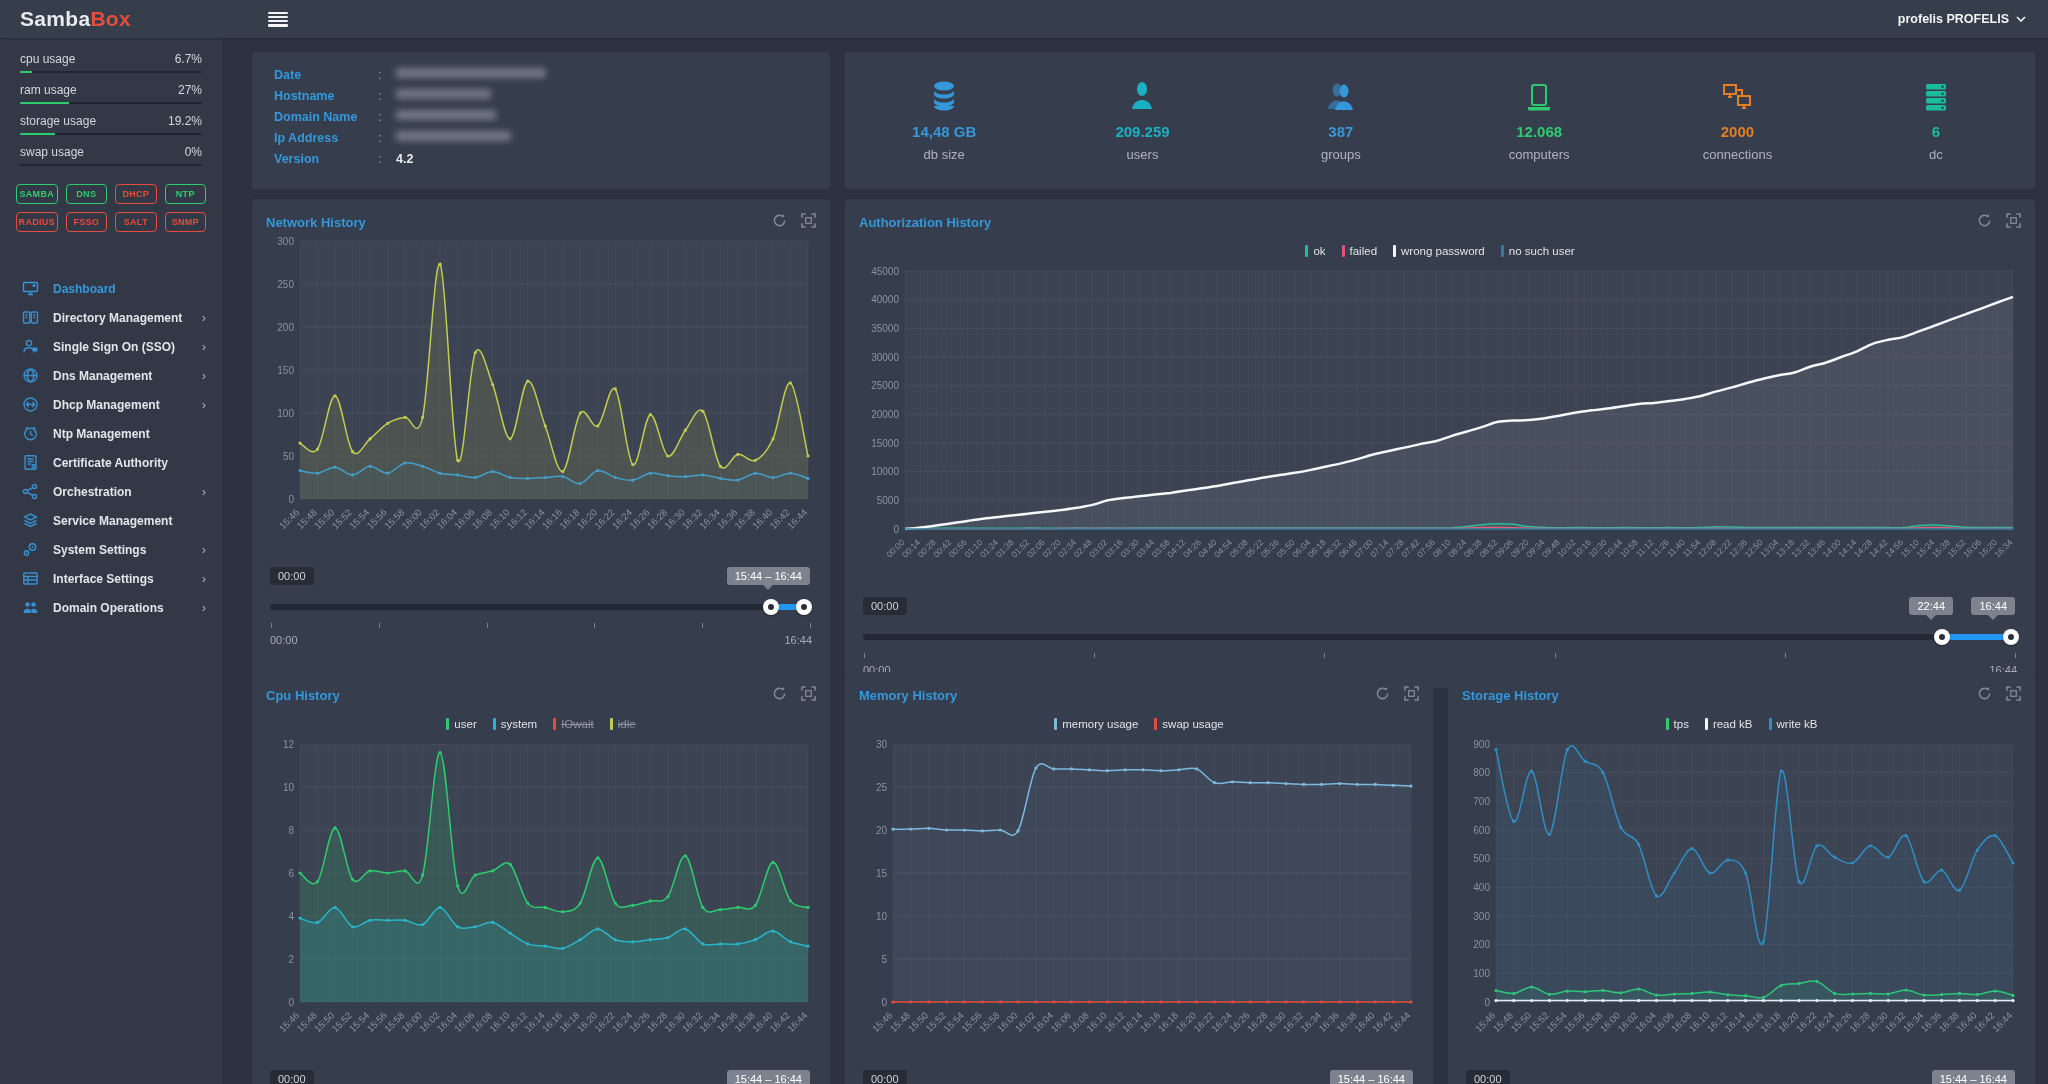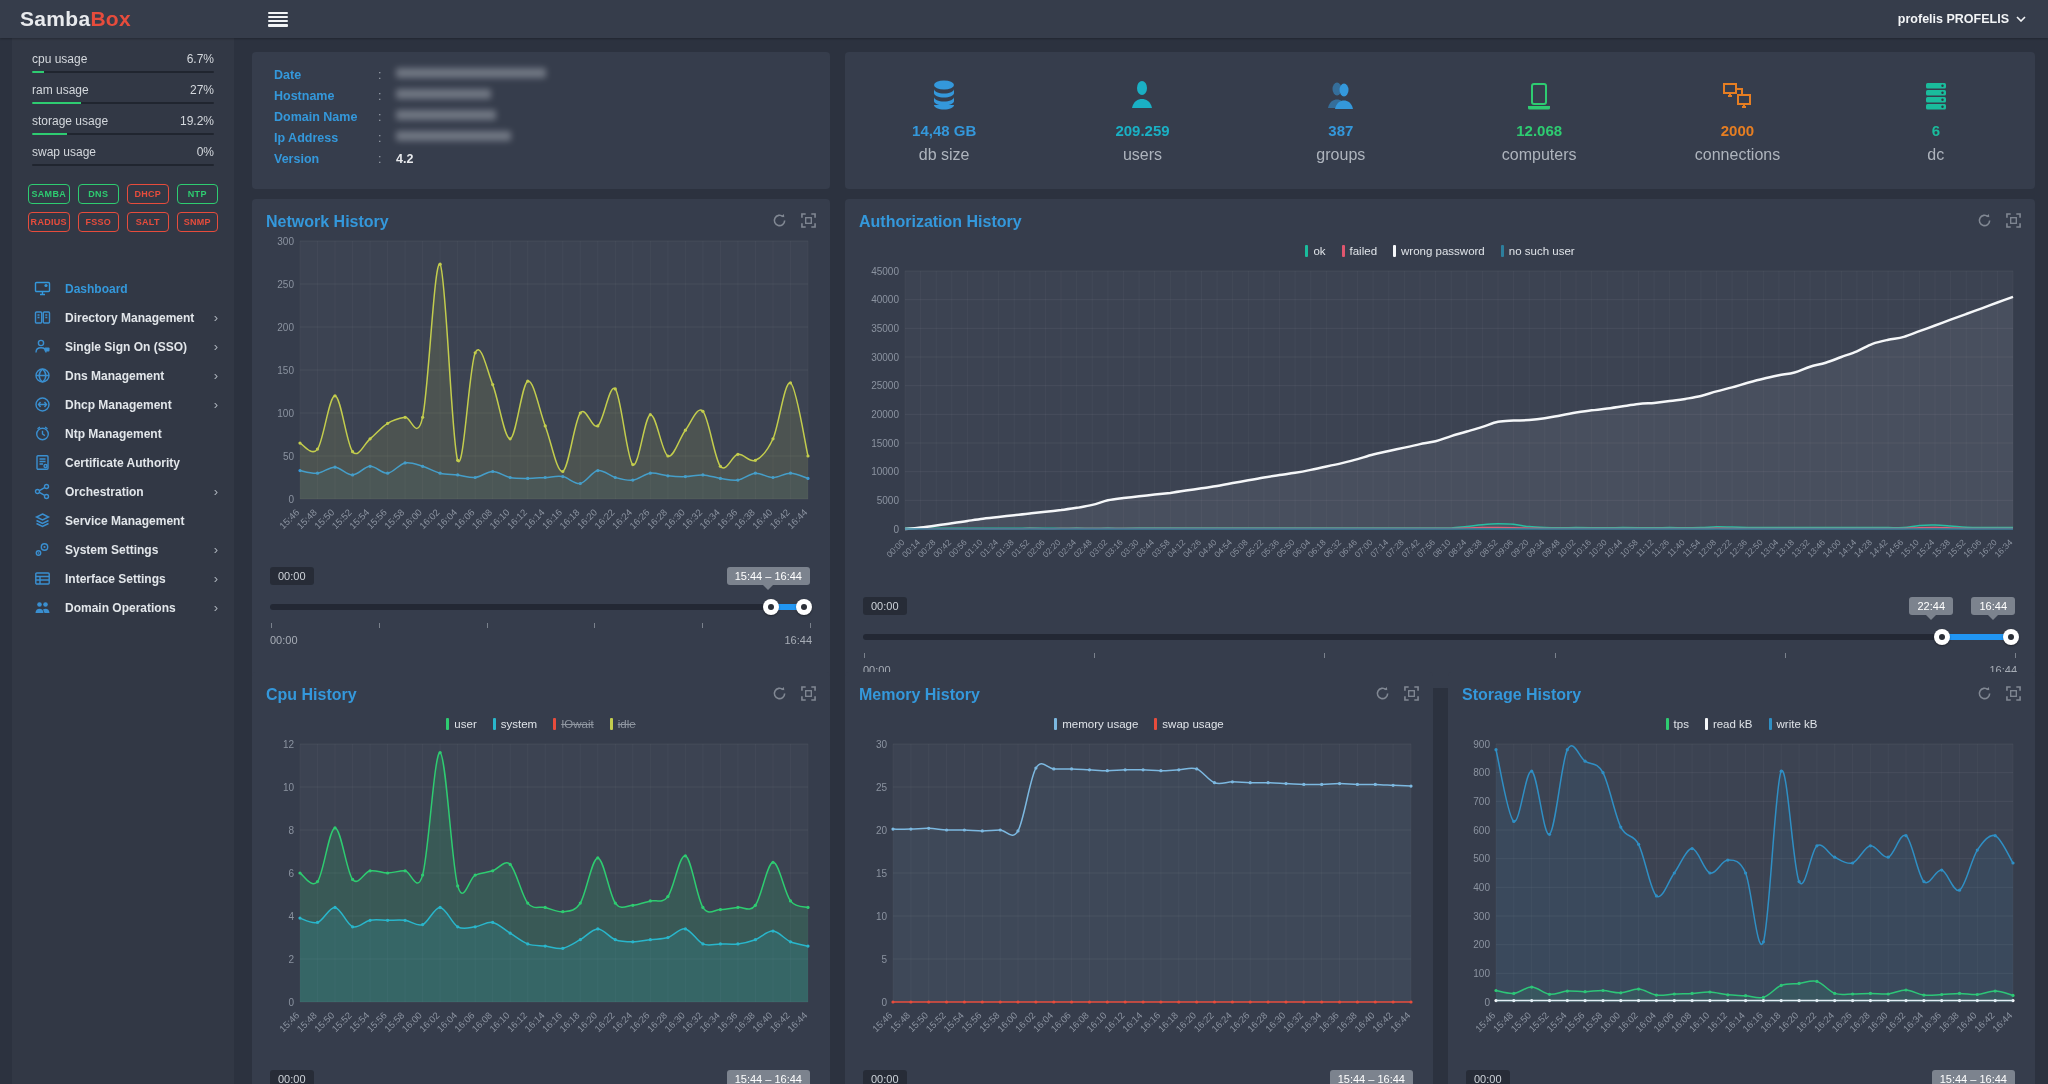--- a/index.html
+++ b/index.html
@@ -6,21 +6,21 @@
   html,body { width:2048px; height:1084px; overflow:hidden; background:#2c323f;
     font-family:"Liberation Sans", sans-serif; color:#e8eaed; }
   .topbar { position:absolute; left:0; top:0; width:2048px; height:38px; background:#363d4b;
     display:flex; align-items:center; z-index:5; box-shadow:0 1px 2px rgba(0,0,0,.25); }
   .logo { width:222px; padding-left:20px; font-size:21px; font-weight:bold; letter-spacing:.3px; cursor:pointer; }
   .logo .accent { color:#e74c3c; }
   .hamburger { margin-left:46px; width:20px; height:15px; display:flex; flex-direction:column; justify-content:space-between; cursor:pointer; }
   .hamburger i { display:block; height:2.4px; background:#f2f4f6; border-radius:1px; }
   .user-menu { margin-left:auto; margin-right:22px; display:flex; align-items:center; gap:7px;
     font-size:12.5px; font-weight:bold; color:#f2f4f6; cursor:pointer; }
-  .sidebar { position:absolute; left:12px; top:38px; bottom:0; width:222px; background:#323845; padding:10px 0; }
+  .sidebar { position:absolute; left:0; top:38px; bottom:0; width:222px; background:#323845; padding:10px 0; }
   .usage { padding:0 20px; }
   .usage-row { margin-bottom:6px; }
   .usage-line { display:flex; justify-content:space-between; font-size:12px; color:#d4d8dd; padding:4px 0 5px; }
   .usage-bar { height:2px; background:#20252f; border-radius:1px; overflow:hidden; }
   .usage-bar i { display:block; height:100%; background:#2ecc71; }
   .badges { display:grid; grid-template-columns:repeat(4,1fr); gap:8px; padding:12px 16px 0; }
   .badge { border:1px solid; border-radius:4px; font-size:9px; font-weight:bold; text-align:center;
     padding:4px 0; letter-spacing:.3px; cursor:pointer; }
   .badge.ok { color:#2ecc71; border-color:#2ecc71; }
   .badge.error { color:#e74c3c; border-color:#e74c3c; }
@@ -43,24 +43,24 @@
   .info-value { color:#e8eaed; font-weight:bold; }
   .redacted { height:10px; background:#aab0b9; opacity:.5; filter:blur(3px); border-radius:2px; }
   .info-row:nth-child(1) .redacted { width:150px; }
   .info-row:nth-child(2) .redacted { width:95px; }
   .info-row:nth-child(3) .redacted { width:100px; }
   .info-row:nth-child(4) .redacted { width:115px; }
   .stats-card { display:flex; align-items:center; }
   .stat { flex:1; text-align:center; }
   .stat-icon { height:34px; display:flex; align-items:flex-end; justify-content:center; margin-bottom:10px; }
   .stat-value { font-size:15px; font-weight:bold; margin-bottom:7px; }
-  .stat-label { font-size:16px; color:#aeb4bd; }
+  .stat-label { font-size:13px; color:#aeb4bd; }
   .chart-card { padding:12px 14px; display:flex; flex-direction:column; }
   .chart-head { display:flex; align-items:center; justify-content:space-between; height:22px; }
-  .chart-title { color:#3498db; font-size:16px; font-weight:bold; }
+  .chart-title { color:#3498db; font-size:13px; font-weight:bold; }
   .chart-tools { display:flex; gap:14px; }
   .chart-tools .tool { cursor:pointer; opacity:.75; }
   .chart-legend { display:flex; justify-content:center; gap:16px; height:24px; align-items:center; margin-top:6px; }
   .legend-item { display:flex; align-items:center; gap:5px; font-size:11.5px; color:#dfe3e8; cursor:pointer; }
   .legend-item .mark { width:3px; height:12px; border-radius:1px; }
   .legend-item.disabled span.lbl { color:#8f96a0; text-decoration:line-through; }
   .plot-wrap { flex:0 0 322px; }
   .slider { margin-top:8px; position:relative; padding:0 4px; }
   .slider-labels { position:relative; height:26px; }
   .box { position:absolute; top:0; font-size:11px; padding:3px 8px; border-radius:3px; white-space:nowrap; }

